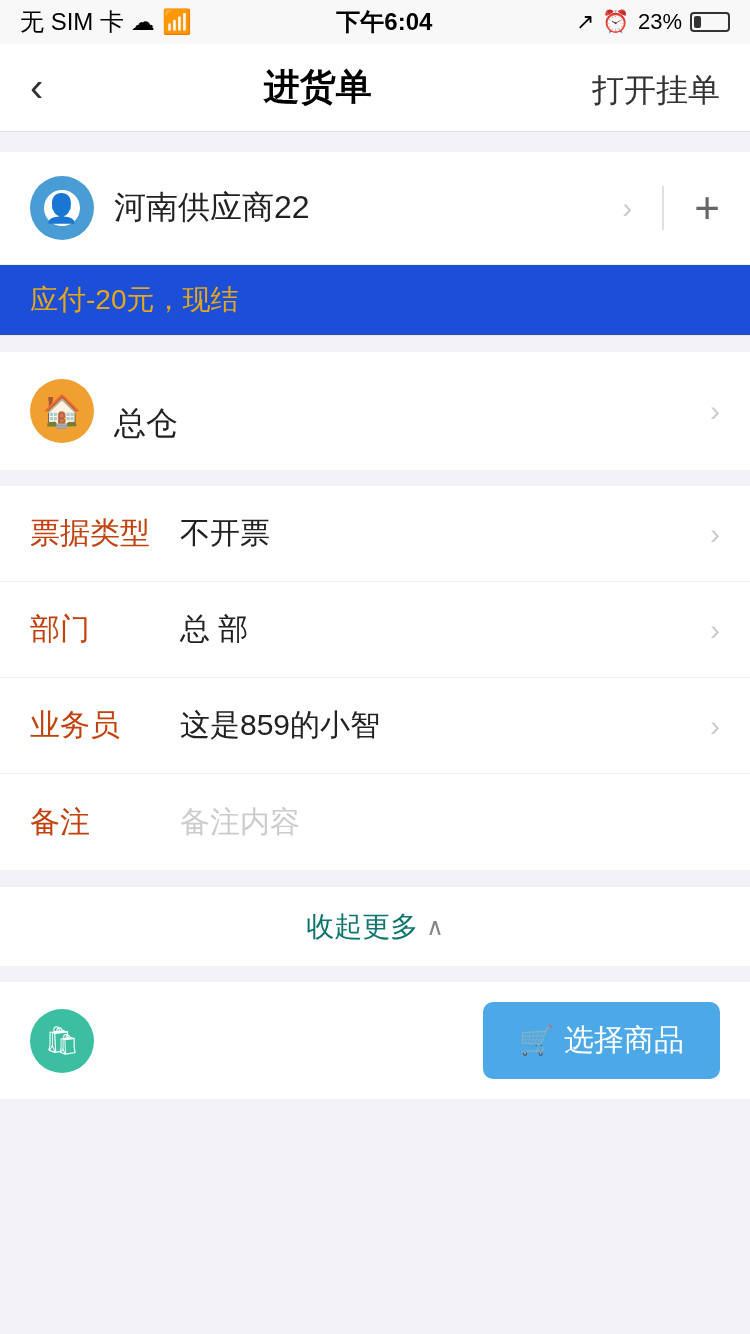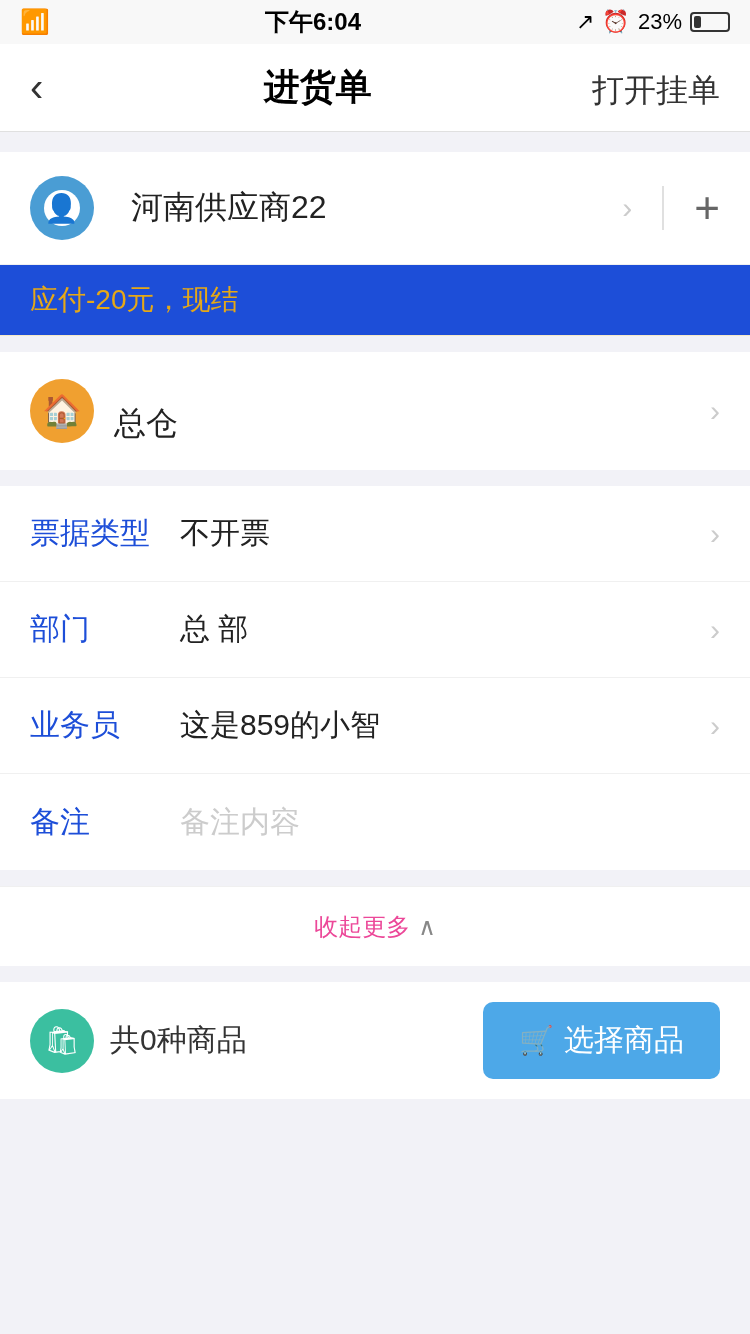--- a/index.html
+++ b/index.html
@@ -128,21 +128,20 @@
       justify-content: center;
     }
     .avatar-person {
       font-size: 28px;
       color: #4a9dd4;
     }
     .supplier-name {
       flex: 1;
       font-size: 32px;
       color: #222;
-      margin-left: 17px;
     }
     .supplier-arrow {
       font-size: 30px;
       color: #ccc;
       margin-right: 30px;
     }
     .supplier-divider {
       width: 2px;
       height: 44px;
       background: #e0e0e0;
@@ -207,21 +206,21 @@
       align-items: center;
       padding: 0 30px;
       height: 96px;
       border-bottom: 1px solid #f0f0f0;
     }
     .form-row:last-child {
       border-bottom: none;
     }
     .form-label {
       font-size: 30px;
-      color: #1d4ed8;
+      color: #c2410c;
       width: 140px;
       flex-shrink: 0;
     }
     .form-value {
       flex: 1;
       font-size: 30px;
       color: #222;
       margin-left: 10px;
     }
     .form-placeholder {
@@ -239,22 +238,22 @@
     .collapse-row {
       background: #fff;
       height: 80px;
       display: flex;
       align-items: center;
       justify-content: center;
       margin-top: 16px;
       border-top: 1px solid #f0f0f0;
     }
     .collapse-text {
-      font-size: 24px;
-      color: #ec4899;
+      font-size: 28px;
+      color: #0f766e;
     }
     .collapse-arrow {
       font-size: 24px;
       color: #888;
       margin-left: 8px;
     }
 
     
     .product-bar {
       background: #fff;
@@ -308,20 +307,21 @@
       flex: 1;
       background: #f2f2f7;
       min-height: 300px;
     }
   </style>
 </head>
 <body>
 
 <div class="status-bar">
   <div class="status-left">
+    <span>无 SIM 卡 ☁</span>
     <span>📶</span>
   </div>
   <div class="status-center">下午6:04</div>
   <div class="status-right">
     <span>↗</span>
     <span>⏰</span>
     <span>23%</span>
     <div class="battery-body">
       <div class="battery-fill"></div>
     </div>
@@ -391,21 +391,20 @@
 <div class="collapse-row">
   <span class="collapse-text">收起更多</span>
   <span class="collapse-arrow">∧</span>
 </div>
 
 <div class="product-bar">
   <div class="product-left">
     <div class="product-icon-wrap">
       <span class="product-icon">🛍</span>
     </div>
-    <span class="product-count">共0种商品</span>
   </div>
   <button class="select-btn">
     <span class="select-btn-icon">🛒</span>
     <span>选择商品</span>
   </button>
 </div>
 
 <div class="page-bottom"></div>
 
 </body></html>

